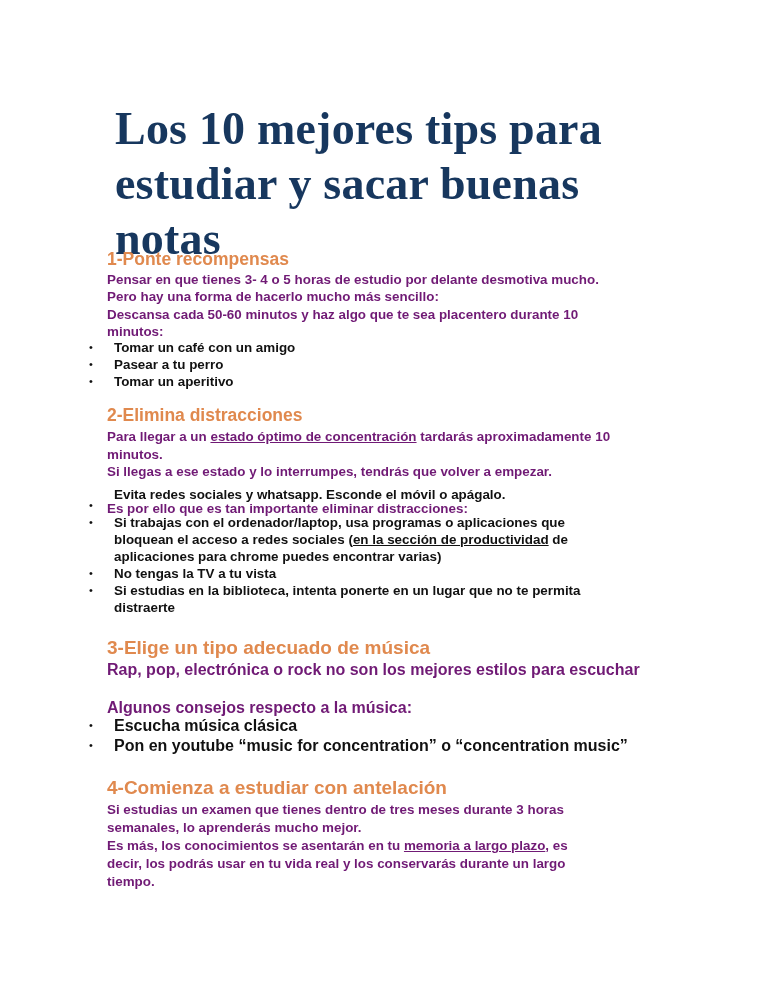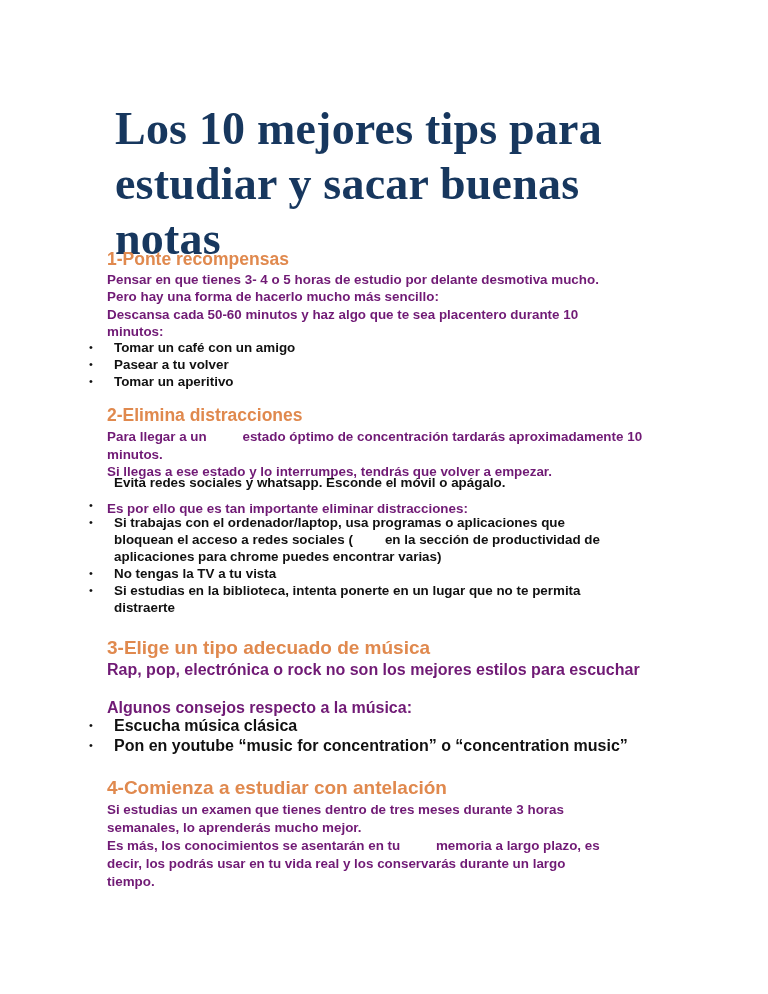--- a/index.html
+++ b/index.html
@@ -66,50 +66,50 @@
       margin: 0;
       font-family: "Liberation Sans", sans-serif;
       font-weight: bold;
       color: #111111;
       white-space: nowrap;
     }
     .s-sm { font-size: 13.4px; line-height: 17px; }
     .s-md { font-size: 16px; line-height: 19px; }
     .h-sm { font-size: 17.5px; line-height: 20px; }
     .h-md { font-size: 19px; line-height: 22px; }
-    .u { cursor: pointer; margin-left: 32px; }
+    .u { text-decoration: underline; cursor: pointer; }
   </style>
 </head>
 <body>
 
 <div class="page">
 
   <h1 class="title">Los 10 mejores tips para estudiar y sacar buenas notas</h1>
 
   <h2 class="section-heading h-sm" style="top:249px;">1-Ponte recompensas</h2>
   <p class="body-line s-sm" style="top:271px;">Pensar en que tienes 3- 4 o 5 horas de estudio por delante desmotiva mucho.</p>
   <p class="body-line s-sm" style="top:288px;">Pero hay una forma de hacerlo mucho más sencillo:</p>
   <p class="body-line s-sm" style="top:306px;">Descansa cada 50-60 minutos y haz algo que te sea placentero durante 10</p>
   <p class="body-line s-sm" style="top:323px;">minutos:</p>
 
   <span class="bullet-dot" style="top:341px;">•</span>
   <p class="bullet-text s-sm" style="top:339px;">Tomar un café con un amigo</p>
   <span class="bullet-dot" style="top:358px;">•</span>
-  <p class="bullet-text s-sm" style="top:356px;">Pasear a tu volver</p>
+  <p class="bullet-text s-sm" style="top:356px;">Pasear a tu perro</p>
   <span class="bullet-dot" style="top:375px;">•</span>
   <p class="bullet-text s-sm" style="top:373px;">Tomar un aperitivo</p>
 
   <h2 class="section-heading h-sm" style="top:405px;">2-Elimina distracciones</h2>
   <p class="body-line s-sm" style="top:428px;"><span>Para llegar a un </span><span class="u">estado óptimo de concentración</span><span> tardarás aproximadamente 10</span></p>
   <p class="body-line s-sm" style="top:446px;">minutos.</p>
   <p class="body-line s-sm" style="top:463px;">Si llegas a ese estado y lo interrumpes, tendrás que volver a empezar.</p>
   <p class="body-line s-sm" style="top:500px;">Es por ello que es tan importante eliminar distracciones:</p>
 
   <span class="bullet-dot" style="top:499px;">•</span>
-  <p class="bullet-text s-sm" style="top:474px;">Evita redes sociales y whatsapp. Esconde el móvil o apágalo.</p>
+  <p class="bullet-text s-sm" style="top:486px;">Evita redes sociales y whatsapp. Esconde el móvil o apágalo.</p>
   <span class="bullet-dot" style="top:516px;">•</span>
   <p class="bullet-text s-sm" style="top:514px;">Si trabajas con el ordenador/laptop, usa programas o aplicaciones que</p>
   <p class="bullet-text s-sm" style="top:531px;"><span>bloquean el acceso a redes sociales (</span><span class="u">en la sección de productividad</span><span> de</span></p>
   <p class="bullet-text s-sm" style="top:548px;">aplicaciones para chrome puedes encontrar varias)</p>
   <span class="bullet-dot" style="top:567px;">•</span>
   <p class="bullet-text s-sm" style="top:565px;">No tengas la TV a tu vista</p>
   <span class="bullet-dot" style="top:584px;">•</span>
   <p class="bullet-text s-sm" style="top:582px;">Si estudias en la biblioteca, intenta ponerte en un lugar que no te permita</p>
   <p class="bullet-text s-sm" style="top:599px;">distraerte</p>
 

